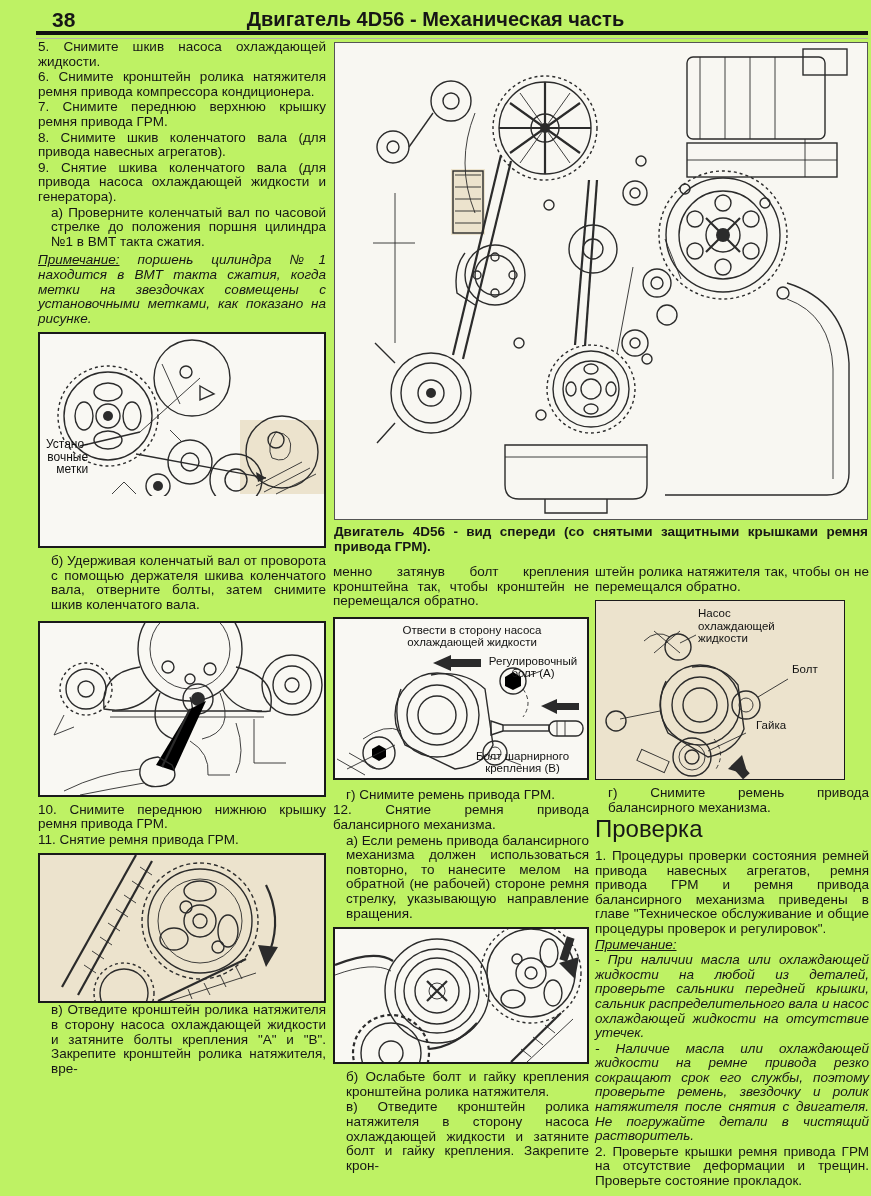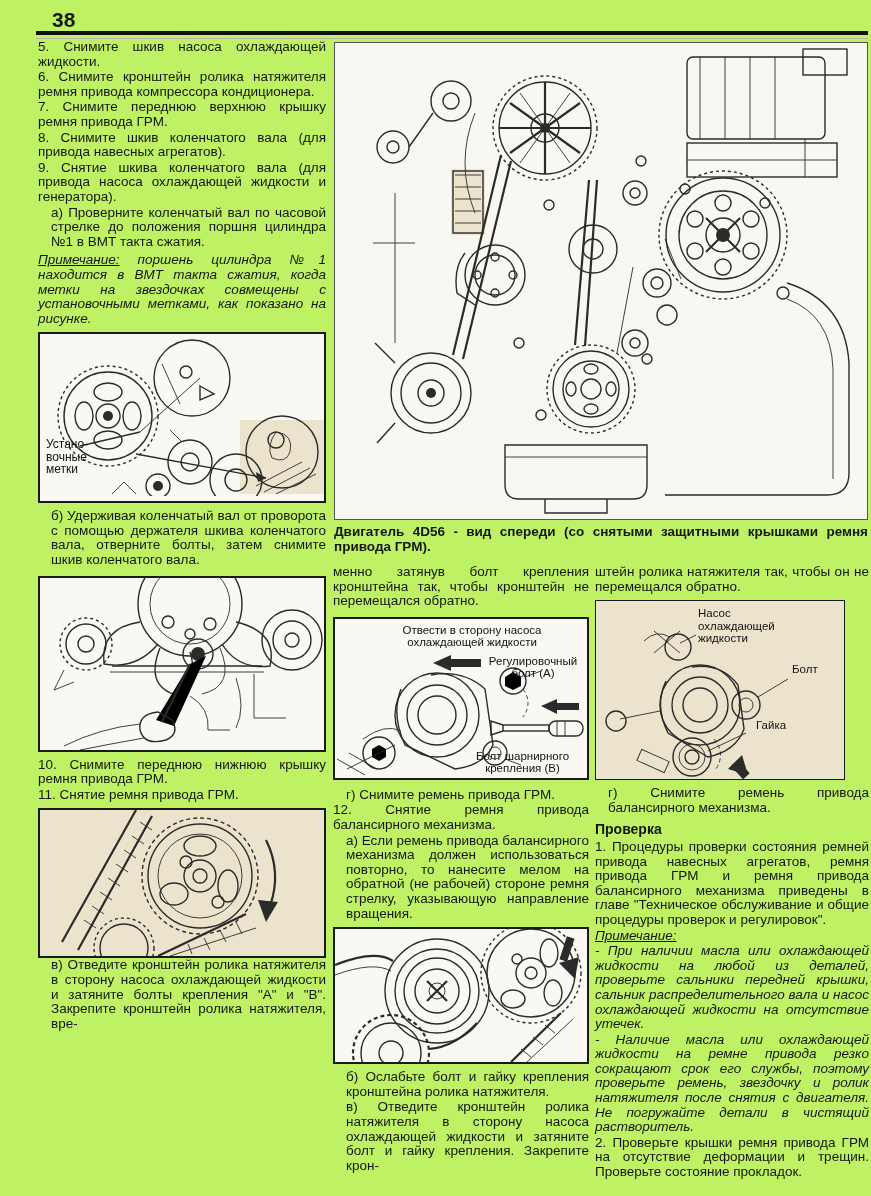--- a/index.html
+++ b/index.html
@@ -15,21 +15,21 @@
   .hdr-title { position:absolute; left:0; top:8px; width:100%; text-align:center; font-size:20px; font-weight:bold; }
   .hdr-rule  { position:absolute; left:36px; top:31px; width:832px; height:4px; background:#111; }
   .hdr-rule2 { position:absolute; left:36px; top:38px; width:832px; height:1px; background:#b7b3aa; }
 
   
   .col { position:absolute; font-size:13.5px; line-height:14.6px; }
   .col p { text-align:justify; margin-bottom:1px; }
   .sub { padding-left:13px; }
   .note-lbl { font-style:italic; text-decoration:underline; }
   .note-body { font-style:italic; }
-  .check-h { font-size:14px; font-weight:bold; margin:7px 0 3px; }
+  .check-h { font-size:24px; font-weight:normal; margin:7px 0 12px; }
 
   
   .fig { position:relative; border:2px solid #1a1a1a; background:#f9f8f3; }
   .fig.beige { background:#ece3cd; }
   .fig svg { display:block; }
   .fig-label { position:absolute; font-size:11.5px; line-height:12.5px; color:#111; }
   .pre { white-space:pre-line; }
 
   .engine-fig { position:absolute; left:334px; top:42px; width:534px; height:478px;
                 border:1px solid #555; background:#f8f7f2; }
@@ -44,20 +44,21 @@
   svg .thick { stroke-width:2.2; }
   svg .thin { stroke-width:0.9; }
   svg .beigebox { fill:#ece3cd; stroke:none; }
 </style>
 </head>
 <body>
 
 <div class="page">
 
   <div class="hdr-num">38</div>
+  <div class="hdr-title">Двигатель 4D56 - Механическая часть</div>
   <div class="hdr-rule"></div>
   <div class="hdr-rule2"></div>
 
   <div class="engine-fig">
     <svg width="532" height="476" viewBox="0 0 532 476">
 
       <rect x="352" y="14" width="138" height="82" rx="6"></rect>
       <line x1="365" y1="14" x2="365" y2="96" class="thin"></line>
       <line x1="390" y1="14" x2="390" y2="96" class="thin"></line>
       <line x1="415" y1="14" x2="415" y2="96" class="thin"></line>
@@ -170,21 +171,21 @@
 
   <div class="col" style="left:38px; top:40px; width:288px;">
     <p>5. Снимите шкив насоса охлаждающей жидкости.</p>
     <p>6. Снимите кронштейн ролика натяжителя ремня привода компрессора кондиционера.</p>
     <p>7. Снимите переднюю верхнюю крышку ремня привода ГРМ.</p>
     <p>8. Снимите шкив коленчатого вала (для привода навесных агрегатов).</p>
     <p>9. Снятие шкива коленчатого вала (для привода насоса охлаждающей жидкости и генератора).</p>
     <p class="sub">а) Проверните коленчатый вал по часовой стрелке до положения поршня цилиндра №1 в ВМТ такта сжатия.</p>
     <p class="mt4"><span class="note-lbl">Примечание:</span> <span class="note-body">поршень цилиндра №1 находится в ВМТ такта сжатия, когда метки на звездочках совмещены с установочными метками, как показано на рисунке.</span></p>
 
-    <div class="fig mt6" style="width:288px; height:171px;">
+    <div class="fig mt6" style="width:288px; height:216px;text-align:right;">
       <svg width="284" height="162" viewBox="0 0 284 162">
         <rect x="200" y="86" width="84" height="74" class="beigebox"></rect>
 
         <circle cx="152" cy="44" r="38"></circle>
         <circle cx="146" cy="38" r="6"></circle>
         <path d="M160 52 L174 60 L160 66 Z"></path>
         <path d="M122 30 L140 70" class="thin"></path>
 
         <circle cx="68" cy="82" r="50" stroke-dasharray="3 3"></circle>
         <circle cx="68" cy="82" r="44"></circle>

